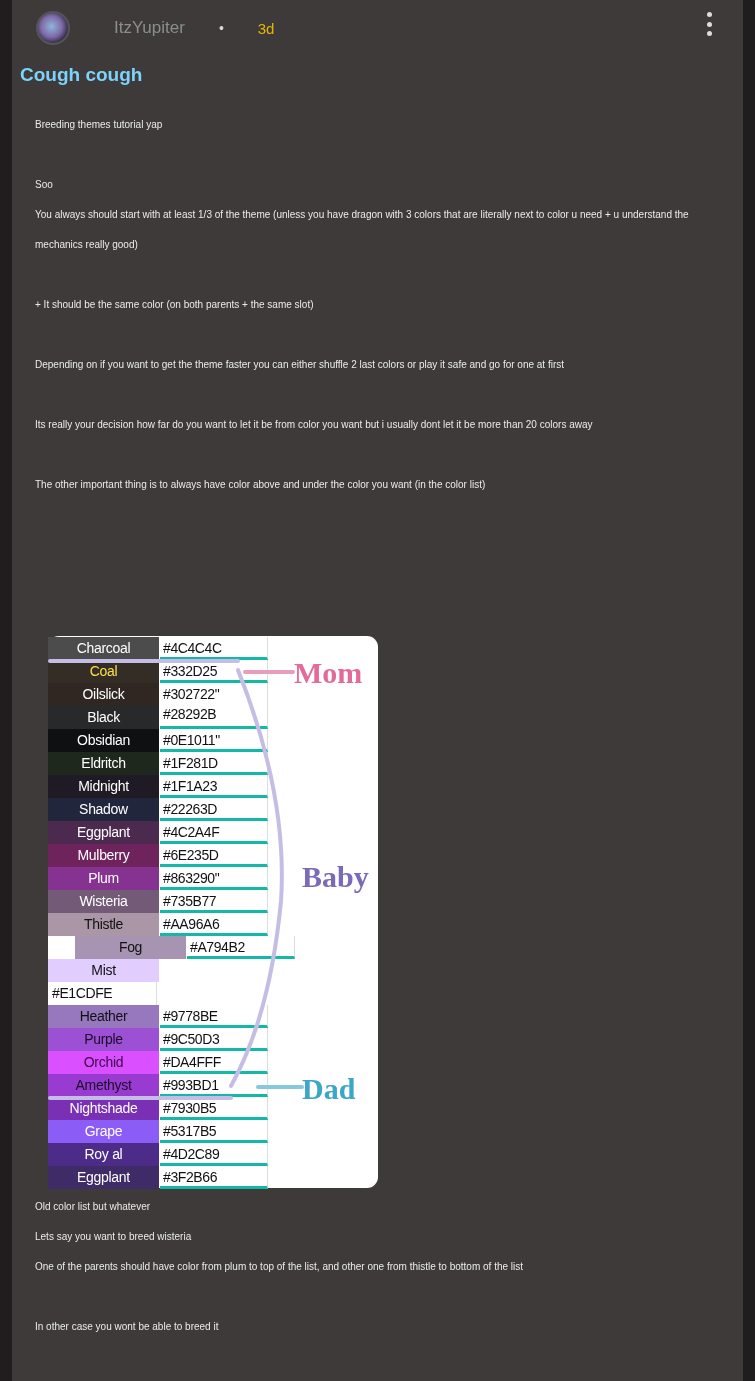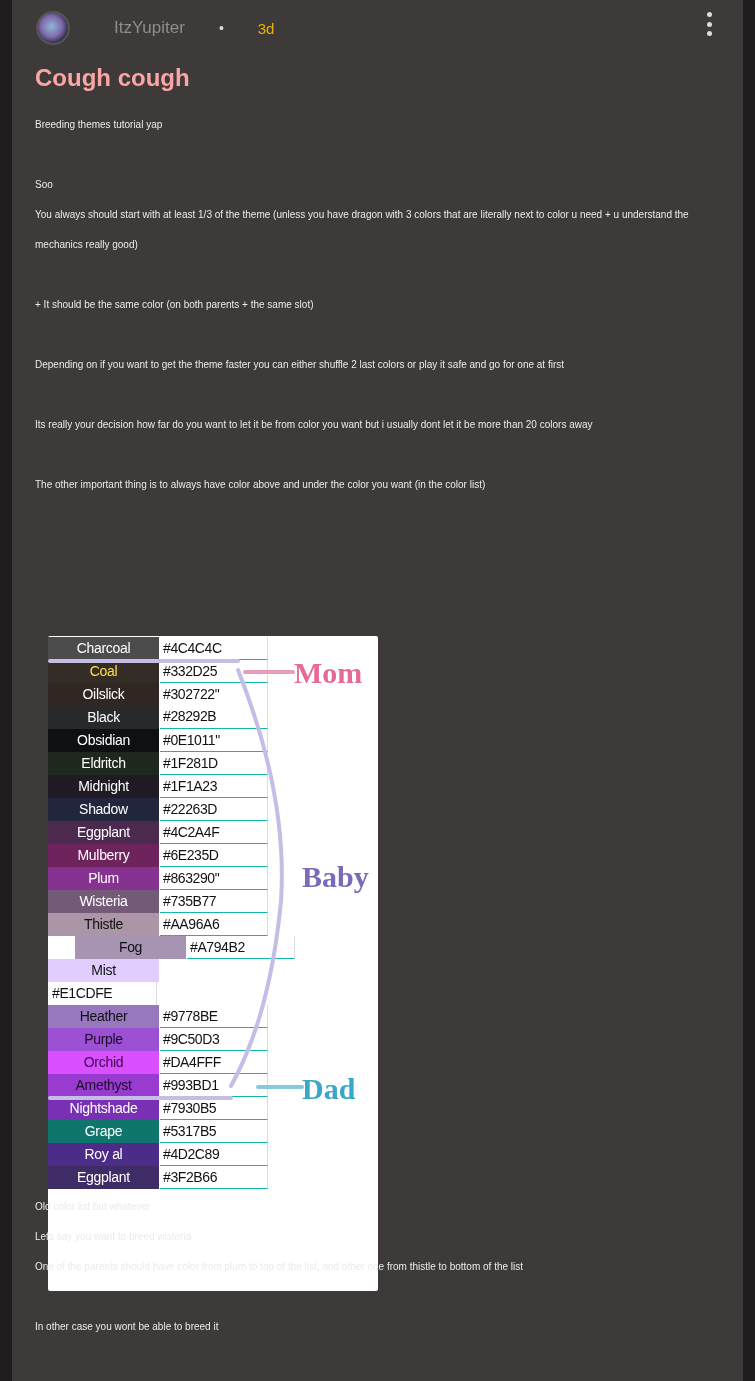--- a/index.html
+++ b/index.html
@@ -17,31 +17,31 @@
     width: 34px; height: 34px; border-radius: 50%;
     background: radial-gradient(circle at 45% 45%, #8fb6d9 0%, #7f6aa8 45%, #2a2640 75%, #4b4550 100%);
     border: 2px solid #555;
     box-sizing: border-box;
   }
   .author { margin-left: 16px; color: #8a8f8c; font-size: 17px; }
   .dot { color: #d8d8d8; margin: 0 6px; font-size: 14px; }
   .time { color: #eab308; font-size: 15px; }
   .menu { position: absolute; left: 690px; top: 12px; width: 14px; height: 24px; display:flex; flex-direction:column; justify-content:space-between; align-items:center; cursor:pointer; }
   .menu span { width: 5px; height: 5px; border-radius: 50%; background: #ddd; display:block; }
-  .title { position: absolute; left: 23px; top: 64px; color: #fca5a5; font-weight: bold; font-size: 24px; }
+  .title { position: absolute; left: 8px; top: 64px; color: #7dd3fc; font-weight: bold; font-size: 19px; }
   .body-text { position: absolute; left: 23px; width: 690px; color: #ebebeb; font-size: 10px; line-height: 30px; }
   .chart {
-    position: absolute; left: 36px; top: 636px; width: 330px; height: 655px;
-    background: #ffffff; border-radius: 2px;
+    position: absolute; left: 36px; top: 636px; width: 330px; height: 552px;
+    background: #ffffff; border-radius: 11px;
   }
   .crow { position: absolute; left: 0; width: 221px; height: 23px; display: flex; }
   .cname { width: 111px; text-align: center; font-size: 14px; line-height: 23px; letter-spacing: -0.3px; }
   .chex {
     width: 108px; margin-left: 1px; background: #fff; color: #111; font-size: 14px; line-height: 23px;
-    padding-left: 3px; box-sizing: border-box; border-bottom: 1px solid #14b8a6; border-right: 1px solid #ddd; letter-spacing: -0.4px;
+    padding-left: 3px; box-sizing: border-box; border-bottom: 3px solid #14b8a6; border-right: 1px solid #ddd; letter-spacing: -0.4px;
   }
   .label-mom { position: absolute; left: 246px; top: 20px; color: #e46a9a; font-family: "Liberation Serif", serif; font-weight: bold; font-size: 30px; }
   .label-baby { position: absolute; left: 254px; top: 224px; color: #7a6ab8; font-family: "Liberation Serif", serif; font-weight: bold; font-size: 30px; }
   .label-dad { position: absolute; left: 254px; top: 436px; color: #3aa6c8; font-family: "Liberation Serif", serif; font-weight: bold; font-size: 30px; }
   svg.overlay { position: absolute; left: 0; top: 0; }
 </style>
 </head>
 <body>
 
 <div class="card">
@@ -148,21 +148,21 @@
       </div>
       <div class="crow" style="top: 438px;">
         <div class="cname" style="background: rgb(153, 59, 209); color: rgb(26, 10, 42);">Amethyst</div>
         <div class="chex">#993BD1</div>
       </div>
       <div class="crow" style="top: 461px;">
         <div class="cname" style="background: rgb(121, 48, 181); color: rgb(255, 255, 255);">Nightshade</div>
         <div class="chex">#7930B5</div>
       </div>
       <div class="crow" style="top: 484px;">
-        <div class="cname" style="background: #0f766e; color: rgb(255, 255, 255);">Grape</div>
+        <div class="cname" style="background: #8b5cf6; color: rgb(255, 255, 255);">Grape</div>
         <div class="chex">#5317B5</div>
       </div>
       <div class="crow" style="top: 507px;">
         <div class="cname" style="background: rgb(77, 44, 137); color: rgb(255, 255, 255);">Roy al</div>
         <div class="chex">#4D2C89</div>
       </div>
       <div class="crow" style="top: 530px;">
         <div class="cname" style="background: rgb(63, 43, 102); color: rgb(255, 255, 255);">Eggplant</div>
         <div class="chex">#3F2B66</div>
       </div>

